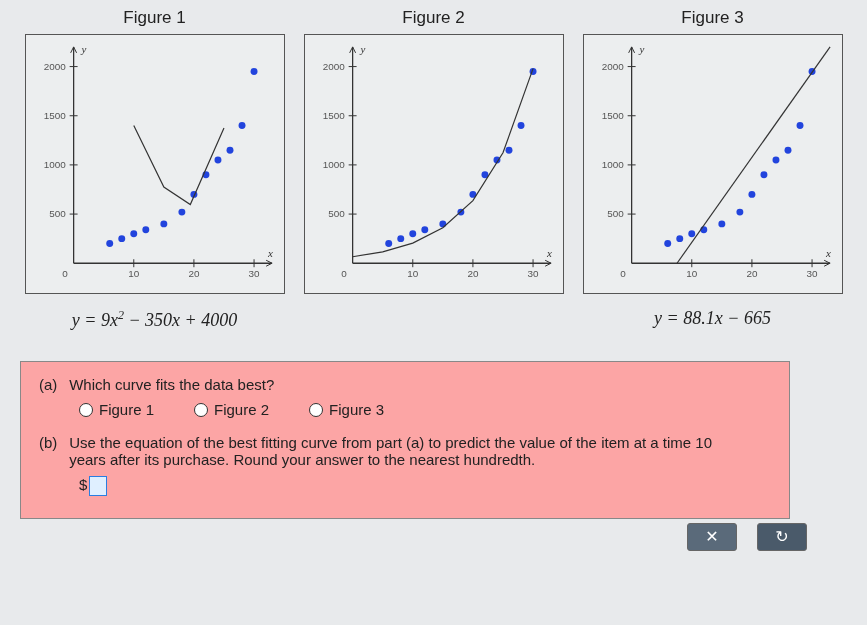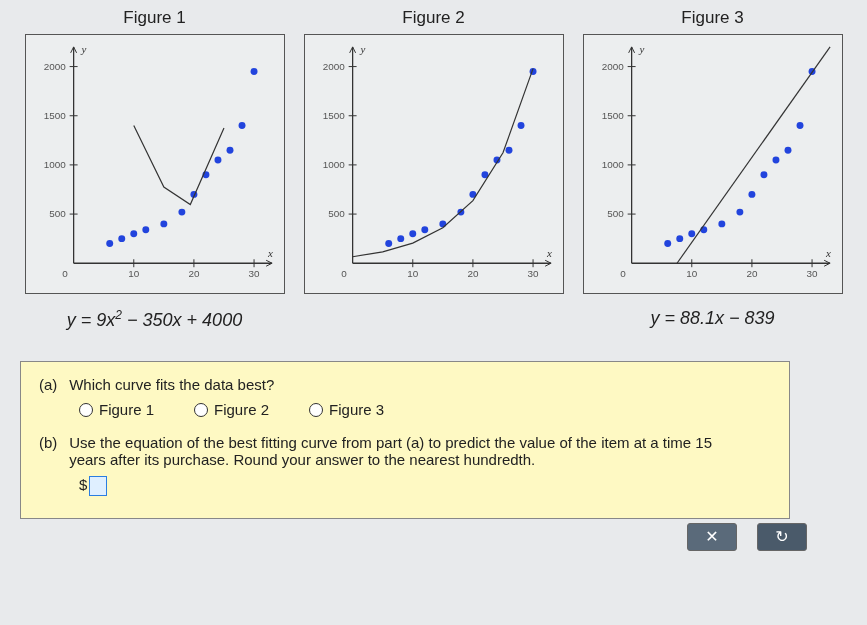--- a/index.html
+++ b/index.html
@@ -30,31 +30,31 @@
   }
   .chart-box {
     width: 260px;
     height: 260px;
     border: 1px solid #555;
     background: #eceeef;
     position: relative;
   }
   .chart-box svg { width: 100%; height: 100%; display:block; }
   .equation {
-    font-family: Liberation Sans, sans-serif;
+    font-family: Liberation Serif, serif;
     font-style: italic;
     font-size: 18px;
     margin-top: 14px;
     text-align: center;
   }
   .equation sup { font-size: 12px; font-style: italic; }
   .question-box {
     margin-top: 30px;
     border: 1px solid #888;
-    background: #fef9c3;
+    background: #fca5a5;
     padding: 14px 18px 8px 18px;
     width: 770px;
   }
   .q-row { margin-bottom: 14px; font-size: 15px; }
   .q-label { display:inline-block; width: 26px; }
   .options { margin-left: 40px; margin-top: 8px; }
   .opt { display:inline-flex; align-items:center; margin-right: 40px; cursor:pointer;}
   .radio {
     width: 14px; height: 14px; border: 1.5px solid #333; border-radius: 50%;
     display:inline-block; margin-right:6px; background:#fff;
@@ -196,42 +196,42 @@
           <circle cx="157.09090909090907" cy="178.47272727272727" r="3.5" fill="#2244dd"></circle>
           <circle cx="169.21212121212122" cy="160.63636363636363" r="3.5" fill="#2244dd"></circle>
           <circle cx="181.33333333333331" cy="140.8181818181818" r="3.5" fill="#2244dd"></circle>
           <circle cx="193.45454545454547" cy="125.95454545454545" r="3.5" fill="#2244dd"></circle>
           <circle cx="205.57575757575756" cy="116.04545454545455" r="3.5" fill="#2244dd"></circle>
           <circle cx="217.6969696969697" cy="91.27272727272728" r="3.5" fill="#2244dd"></circle>
           <circle cx="229.8181818181818" cy="36.77272727272728" r="3.5" fill="#2244dd"></circle>
           <path d="M93.75757575757575 230 L248 12 " fill="none" stroke="#333" stroke-width="1.2"></path>
         </svg>
       </div>
-      <div class="equation">y = 88.1x − 839</div>
+      <div class="equation">y = 88.1x − 665</div>
     </div>
   </div>
 
 <div class="question-box">
   <div class="q-row">
     <span class="q-label">(a)</span>
     <span>Which curve fits the data best?</span>
     <div class="options"><span class="opt">
           <span class="radio"></span>
           <span>Figure 1</span>
         </span><span class="opt">
           <span class="radio"></span>
           <span>Figure 2</span>
         </span><span class="opt">
           <span class="radio"></span>
           <span>Figure 3</span>
         </span></div>
   </div>
   <div class="q-row">
     <span class="q-label" style="vertical-align:top">(b)</span>
-    <span style="display:inline-block;width:680px;">Use the equation of the best fitting curve from part (a) to predict the value of the item at a time 15 years after its purchase. Round your answer to the nearest hundredth.</span>
+    <span style="display:inline-block;width:680px;">Use the equation of the best fitting curve from part (a) to predict the value of the item at a time 10 years after its purchase. Round your answer to the nearest hundredth.</span>
     <div class="answer-line">
       <span>$</span><span class="answer-box"></span>
     </div>
   </div>
 </div>
 
 <div class="bottom-btns">
   <div class="btn btn-x">
     <span>✕</span>
   </div>

